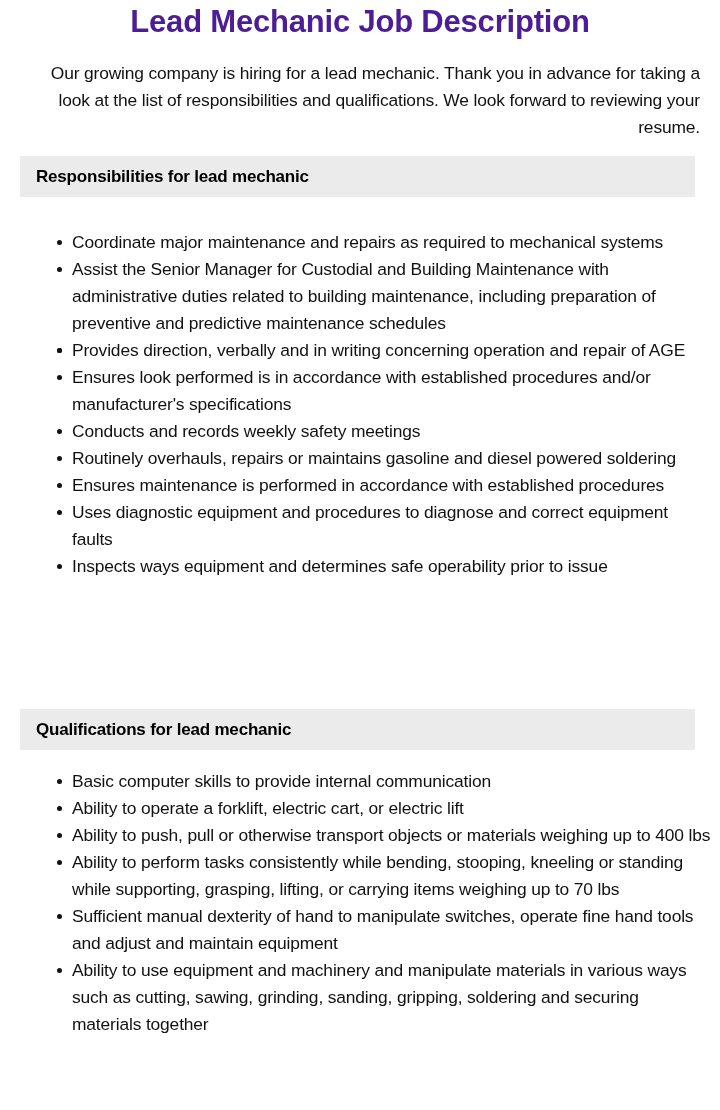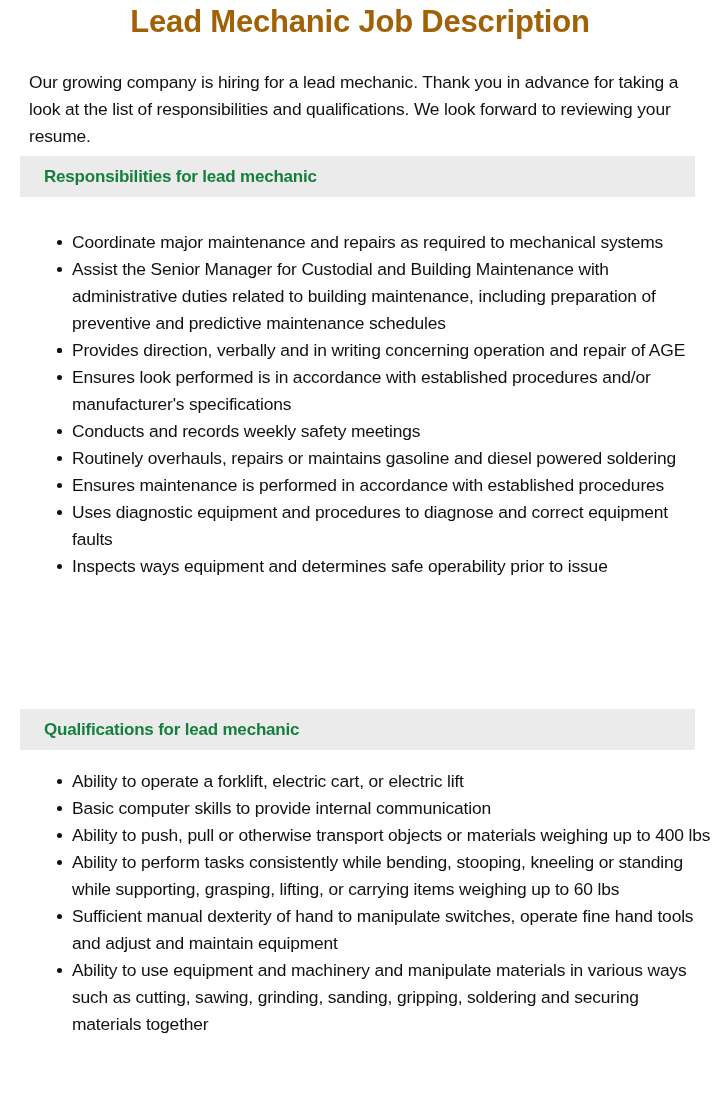--- a/index.html
+++ b/index.html
@@ -14,45 +14,46 @@
   h1 {
     margin: 0;
     position: absolute;
     top: 2px;
     left: 0;
     width: 720px;
     text-align: center;
     font-size: 31px;
     font-weight: bold;
     line-height: 40px;
-    color: #a16207;
+    color: #4c1d95;
     letter-spacing: -0.2px;
   }
   .intro {
     position: absolute;
     top: 60px;
     left: 20px;
     width: 680px;
     font-size: 17.4px;
     line-height: 27px;
-    margin: 9px;
+    margin: 0;
     letter-spacing: -0.15px;
+    text-align: right;
   }
   .section-header {
     position: absolute;
     left: 20px;
     width: 675px;
     height: 41px;
     background: #ebebeb;
     box-sizing: border-box;
-    padding-left: 24px;
+    padding-left: 16px;
     font-size: 17px;
     font-weight: bold;
     line-height: 41px;
-    color: #15803d;
+    color: #000000;
     letter-spacing: -0.2px;
   }
   ul.items {
     position: absolute;
     left: 20px;
     width: 680px;
     margin: 12px;
     padding: 0 0 0 40px;
     box-sizing: border-box;
     list-style: none;
@@ -93,21 +94,21 @@
     <li><span class="bullet"></span><span>Conducts and records weekly safety meetings</span></li>
     <li><span class="bullet"></span><span>Routinely overhauls, repairs or maintains gasoline and diesel powered soldering</span></li>
     <li><span class="bullet"></span><span>Ensures maintenance is performed in accordance with established procedures</span></li>
     <li><span class="bullet"></span><span>Uses diagnostic equipment and procedures to diagnose and correct equipment faults</span></li>
     <li><span class="bullet"></span><span>Inspects ways equipment and determines safe operability prior to issue</span></li>
   </ul>
 
   <div class="section-header" style="top:709px;">Qualifications for lead mechanic</div>
 
   <ul class="items" style="top:756px;">
+    <li><span class="bullet"></span><span>Basic computer skills to provide internal communication</span></li>
     <li><span class="bullet"></span><span>Ability to operate a forklift, electric cart, or electric lift</span></li>
-    <li><span class="bullet"></span><span>Basic computer skills to provide internal communication</span></li>
     <li><span class="bullet"></span><span>Ability to push, pull or otherwise transport objects or materials weighing up to 400 lbs</span></li>
-    <li><span class="bullet"></span><span>Ability to perform tasks consistently while bending, stooping, kneeling or standing while supporting, grasping, lifting, or carrying items weighing up to 60 lbs</span></li>
+    <li><span class="bullet"></span><span>Ability to perform tasks consistently while bending, stooping, kneeling or standing while supporting, grasping, lifting, or carrying items weighing up to 70 lbs</span></li>
     <li><span class="bullet"></span><span>Sufficient manual dexterity of hand to manipulate switches, operate fine hand tools and adjust and maintain equipment</span></li>
     <li><span class="bullet"></span><span>Ability to use equipment and machinery and manipulate materials in various ways such as cutting, sawing, grinding, sanding, gripping, soldering and securing materials together</span></li>
   </ul>
 
 </div>
 
 </body></html>

